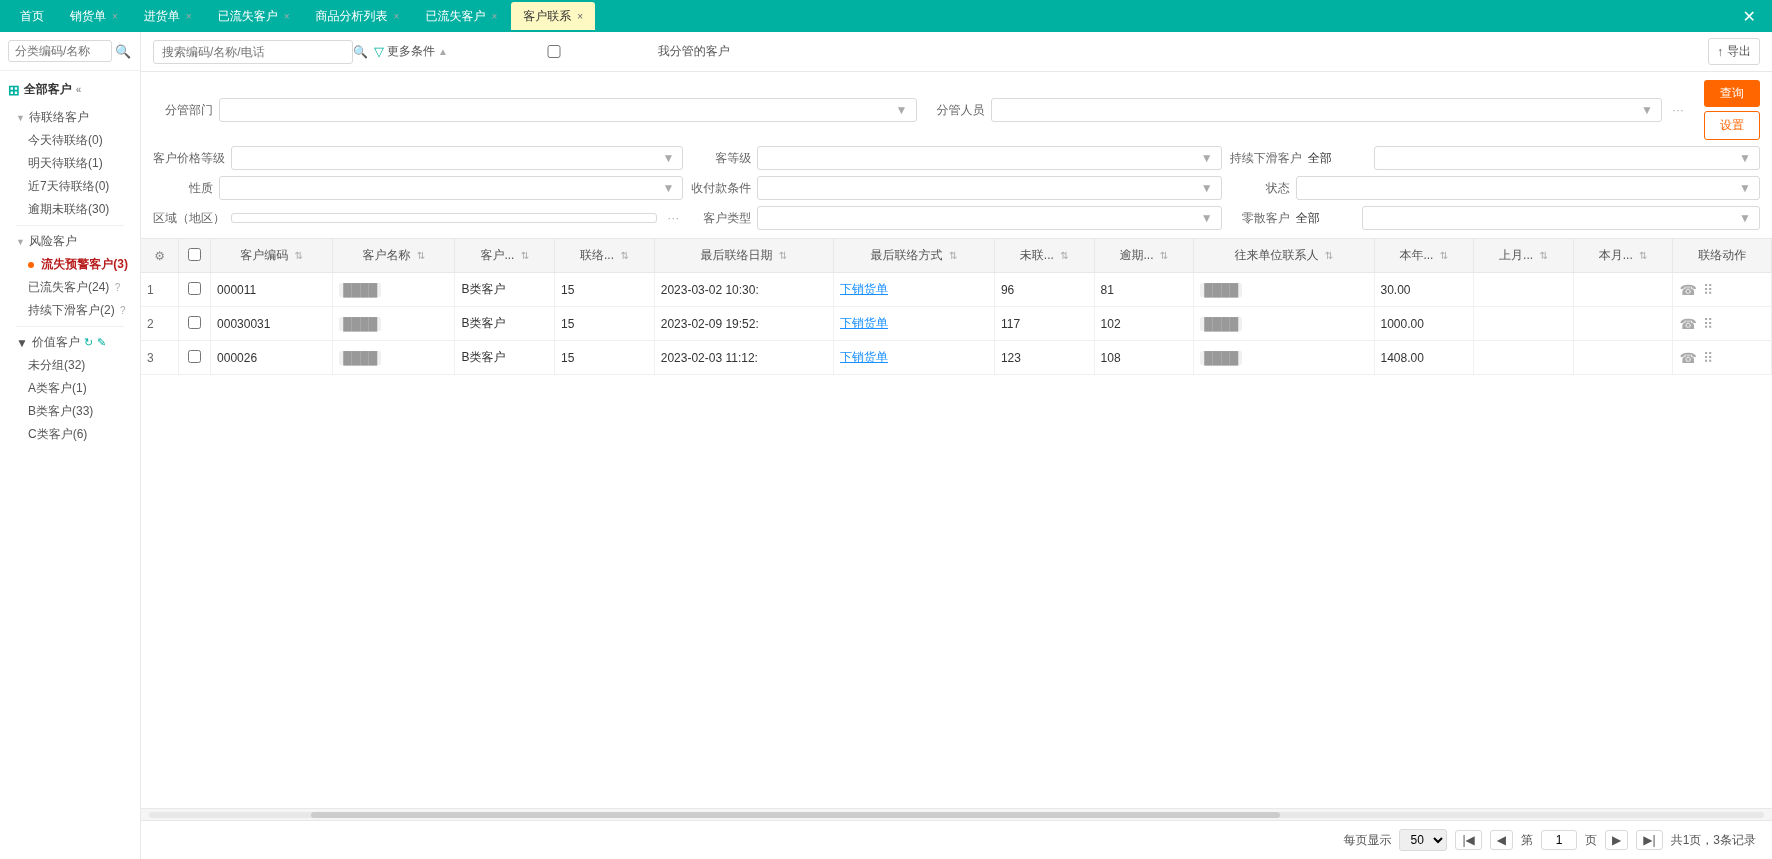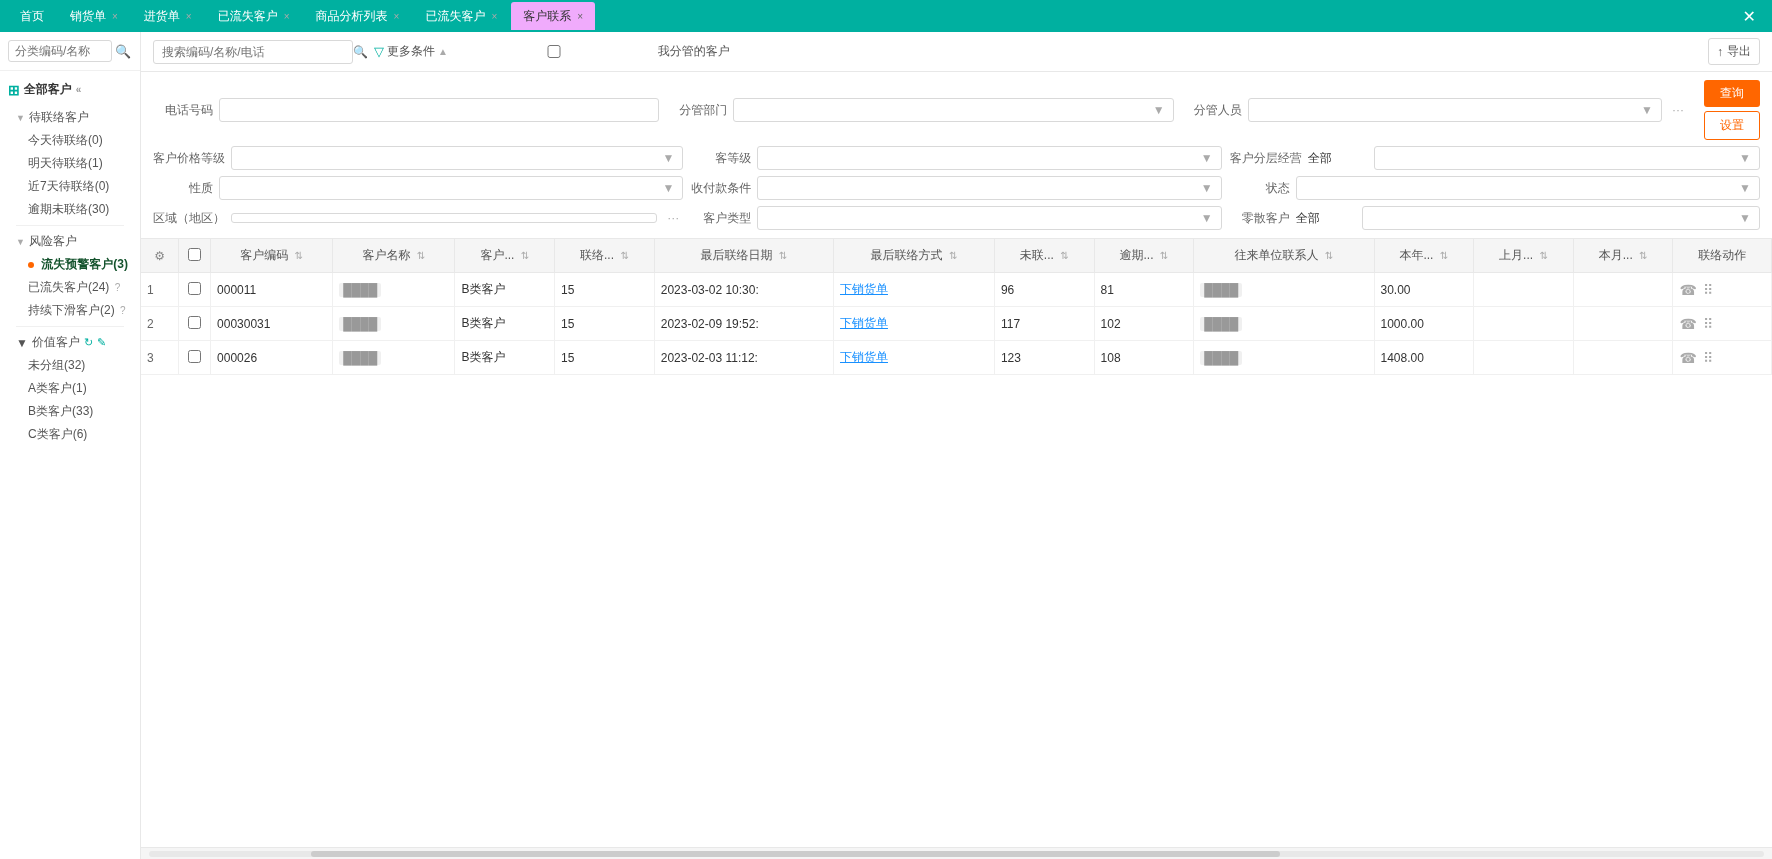--- a/index.html
+++ b/index.html
@@ -19,21 +19,21 @@
       padding: 0 12px;
       display: flex;
       align-items: center;
       gap: 6px;
       cursor: pointer;
       color: #fff;
       border-radius: 3px 3px 0 0;
       font-size: 12px;
     }
     .nav-tab.home { background: transparent; }
-    .nav-tab.active { background: #f0abfc; color: #333; }
+    .nav-tab.active { background: #fef9c3; color: #333; }
     .nav-tab .close-btn { color: #aaa; font-size: 10px; cursor: pointer; }
     .nav-tab.active .close-btn { color: #666; }
     .nav-spacer { flex: 1; }
     .nav-close-btn {
       color: #fff;
       font-size: 16px;
       cursor: pointer;
       padding: 0 8px;
     }
 
@@ -94,21 +94,21 @@
       cursor: pointer;
       font-size: 12px;
     }
     .sidebar-group-title .arrow { color: #aaa; font-size: 9px; }
     .sidebar-item {
       padding: 3px 0 3px 20px;
       color: #555;
       cursor: pointer;
       font-size: 12px;
     }
-    .sidebar-item.active { color: #14532d; font-weight: bold; }
+    .sidebar-item.active { color: #b91c1c; font-weight: bold; }
     .sidebar-item .dot-circle { 
       display: inline-block; 
       width: 6px; 
       height: 6px; 
       border-radius: 50%; 
       background: #ff6600; 
       margin-right: 4px;
       vertical-align: middle;
     }
     .sidebar-divider { height: 1px; background: #f0f0f0; margin: 4px 8px; }
@@ -497,24 +497,20 @@
       <div class="export-btn">
         <span>↑</span>
         <span>导出</span>
       </div>
     </div>
 
     <div class="advanced-filter">
 
       <div class="filter-row">
         <div class="filter-field">
-          <label>电话号码</label>
-          <input type="text" style="width: 300px;">
-        </div>
-        <div class="filter-field">
           <label>分管部门</label>
           <div class="select-box" style="width:300px;">
             <span></span>
             <span class="arrow">▼</span>
           </div>
         </div>
         <div class="filter-field">
           <label>分管人员</label>
           <div class="select-box" style="width:200px;">
             <span></span>
@@ -537,21 +533,21 @@
           </div>
         </div>
         <div class="filter-field">
           <label>客等级</label>
           <div class="select-box" style="width:300px;">
             <span></span>
             <span class="arrow">▼</span>
           </div>
         </div>
         <div class="filter-field">
-          <label>客户分层经营</label>
+          <label>持续下滑客户</label>
           <span class="filter-text-value">全部</span>
           <div class="select-box" style="width:150px;">
             <span></span>
             <span class="arrow">▼</span>
           </div>
         </div>
       </div>
 
       <div class="filter-row">
         <div class="filter-field">
@@ -732,15 +728,29 @@
         </tbody>
       </table>
     </div>
 
     <div class="horizontal-scroll">
       <div class="scroll-track">
         <div class="scroll-thumb"></div>
       </div>
     </div>
 
+    <div class="bottom-bar">
+      <span class="page-info">每页显示</span>
+      <select class="page-size-select">
+        <option>50</option>
+      </select>
+      <button class="page-nav-btn">|◀</button>
+      <button class="page-nav-btn">◀</button>
+      <span class="page-info">第</span>
+      <input type="text" class="page-input" value="1" style="">
+      <span class="page-info">页</span>
+      <button class="page-nav-btn">▶</button>
+      <button class="page-nav-btn">▶|</button>
+      <span class="page-info">共1页，3条记录</span>
+    </div>
 
   </div>
 </div>
 
 </body></html>

